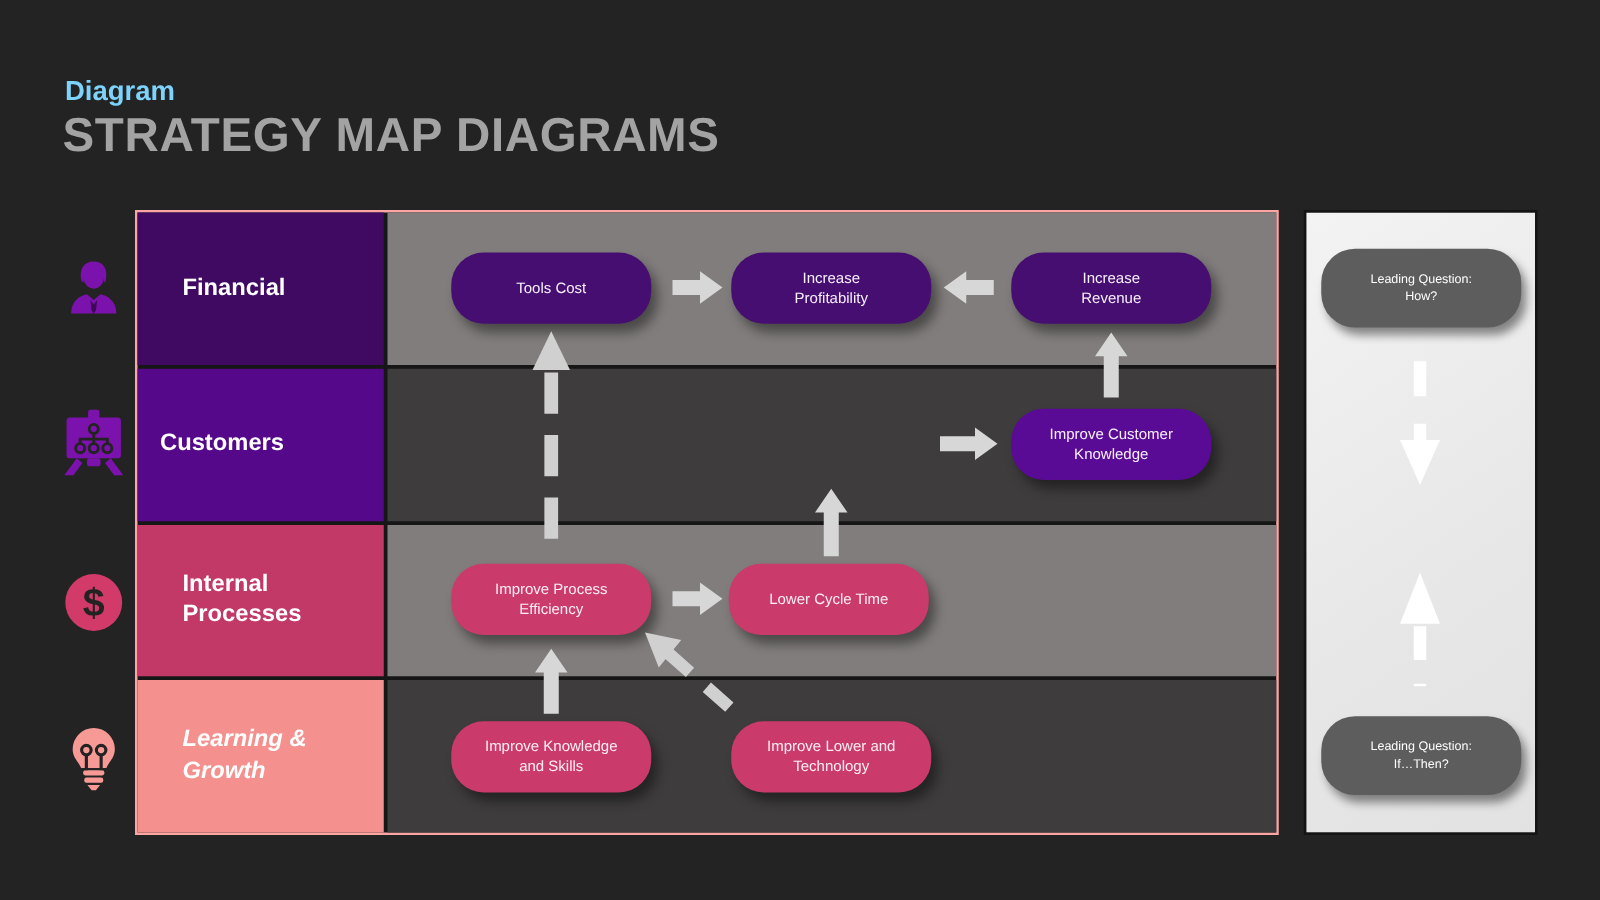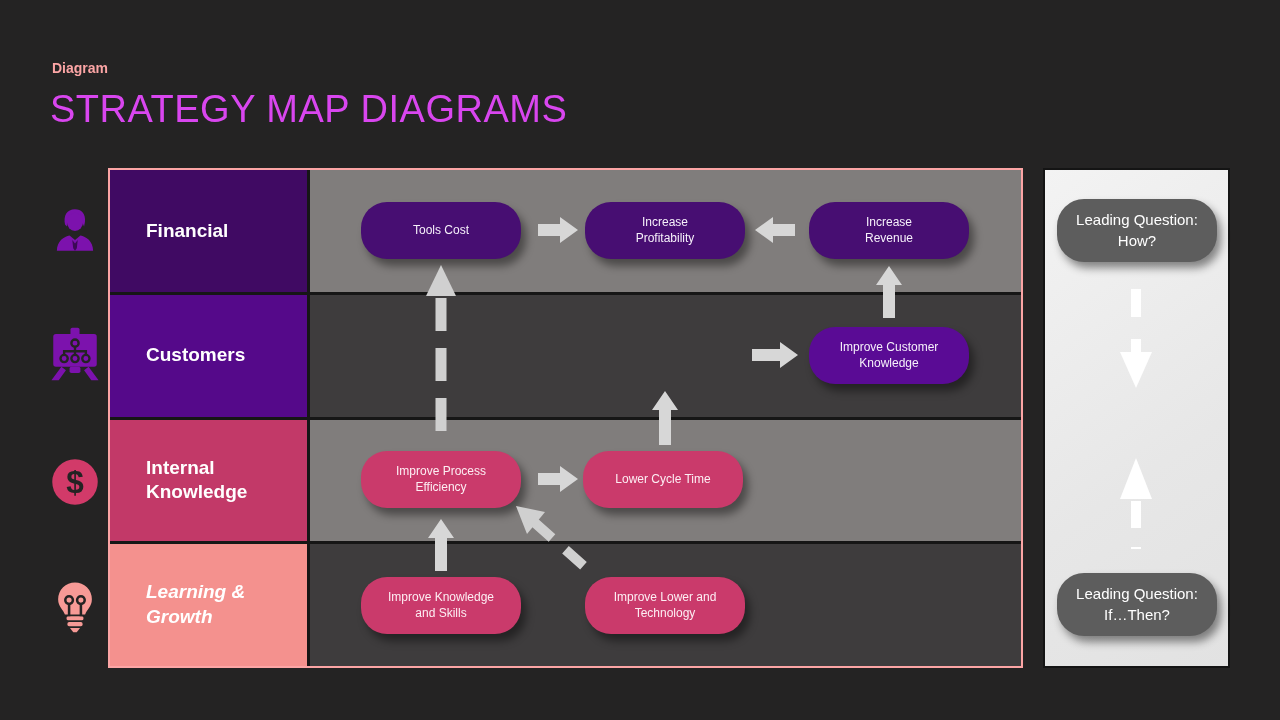--- a/index.html
+++ b/index.html
@@ -2,39 +2,39 @@
 <html><head>
 <meta charset="utf-8">
 <style>
   html,body{margin:0;padding:0;background:#242323;}
   .slide{
     position:relative;width:1280px;height:720px;overflow:hidden;
     background:#242323;font-family:"Liberation Sans",sans-serif;
     -webkit-font-smoothing:antialiased;
   }
   
-  .eyebrow{position:absolute;left:52px;top:60px;font-size:14px;font-weight:700;color:#fca5a5;}
-  .title{position:absolute;left:50px;top:88px;font-size:38px;font-weight:400;color:#d946ef;letter-spacing:.5px;}
+  .eyebrow{position:absolute;left:52px;top:60px;font-size:22px;font-weight:700;color:#7dd3fc;}
+  .title{position:absolute;left:50px;top:88px;font-size:38px;font-weight:700;color:#a3a3a3;letter-spacing:.5px;}
   
   .picon{position:absolute;left:46px;width:58px;height:72px;}
   .picon svg{width:100%;height:100%;}
   .icon-financial{top:194px;}
   .icon-customers{top:318px;}
   .icon-internal{top:452px;height:60px;width:56px;left:47px;}
   .icon-learning{top:572px;height:68px;width:54px;left:48px;}
   
   .smap{
     position:absolute;left:108px;top:168px;width:915px;height:500px;
     display:grid;grid-template-columns:197px 1fr;grid-template-rows:repeat(4,1fr);
     gap:3px;background:#161616;border:2px solid #fca5a5;box-sizing:border-box;
   }
   .rlabel{display:flex;align-items:center;padding-left:36px;color:#ffffff;
     font-size:19px;font-weight:700;line-height:1.3;}
   .bg-fin{background:#400a63;}
-  .bg-cus{background:#55098a;}
+  .bg-cus{background:#55098a;padding-left:18px;}
   .bg-int{background:#c23968;}
   .bg-lng{background:#f4918e;}
   .rcontent{position:relative;}
   .cbg-light{background:#807d7c;}
   .cbg-dark{background:#3e3c3d;}
   
   .node{
     position:absolute;width:160px;height:57px;border-radius:26px;
     display:flex;align-items:center;justify-content:center;text-align:center;
     color:#f6f0fa;font-size:12px;line-height:1.3;padding:0 14px;box-sizing:border-box;
@@ -45,21 +45,21 @@
   .n-pink{background:#ca3a6b;color:#fdeef3;}
   
   .sidepanel{
     position:absolute;left:1043px;top:168px;width:187px;height:500px;
     background:linear-gradient(145deg,#f3f3f3 0%,#e7e7e7 60%,#e2e2e2 100%);
     border:2px solid #141414;box-sizing:border-box;
   }
   .qbox{
     position:absolute;left:12px;width:160px;height:63px;border-radius:27px;
     background:#5d5d5d;display:flex;align-items:center;justify-content:center;
-    text-align:center;color:#ffffff;font-size:15px;line-height:1.35;
+    text-align:center;color:#ffffff;font-size:10px;line-height:1.35;
     white-space:pre-line;box-shadow:4px 6px 8px rgba(0,0,0,.45);
   }
   .qbox-top{top:29px;}
   .qbox-bottom{top:403px;}
   
   .arrows{position:absolute;left:0;top:0;width:1280px;height:720px;pointer-events:none;}
 </style>
 </head>
 <body>
 
@@ -114,21 +114,21 @@
       </g>
     </svg>
   </div>
 
   <div class="smap">
     <div class="rlabel bg-fin">Financial</div>
     <div class="rcontent cbg-light"></div>
     <div class="rlabel bg-cus">Customers</div>
     <div class="rcontent cbg-dark"></div>
     <div class="rlabel bg-int" style="white-space:pre-line;">Internal
-Knowledge</div>
+Processes</div>
     <div class="rcontent cbg-light"></div>
     <div class="rlabel bg-lng" style="white-space:pre-line;font-style:italic;">Learning &amp;
 Growth</div>
     <div class="rcontent cbg-dark"></div>
   </div>
 
   <div class="node n-purple-dark" style="left:361px;top:202px;">Tools Cost</div>
   <div class="node n-purple-dark" style="left:585px;top:202px;">Increase
 Profitability</div>
   <div class="node n-purple-dark" style="left:809px;top:202px;">Increase

